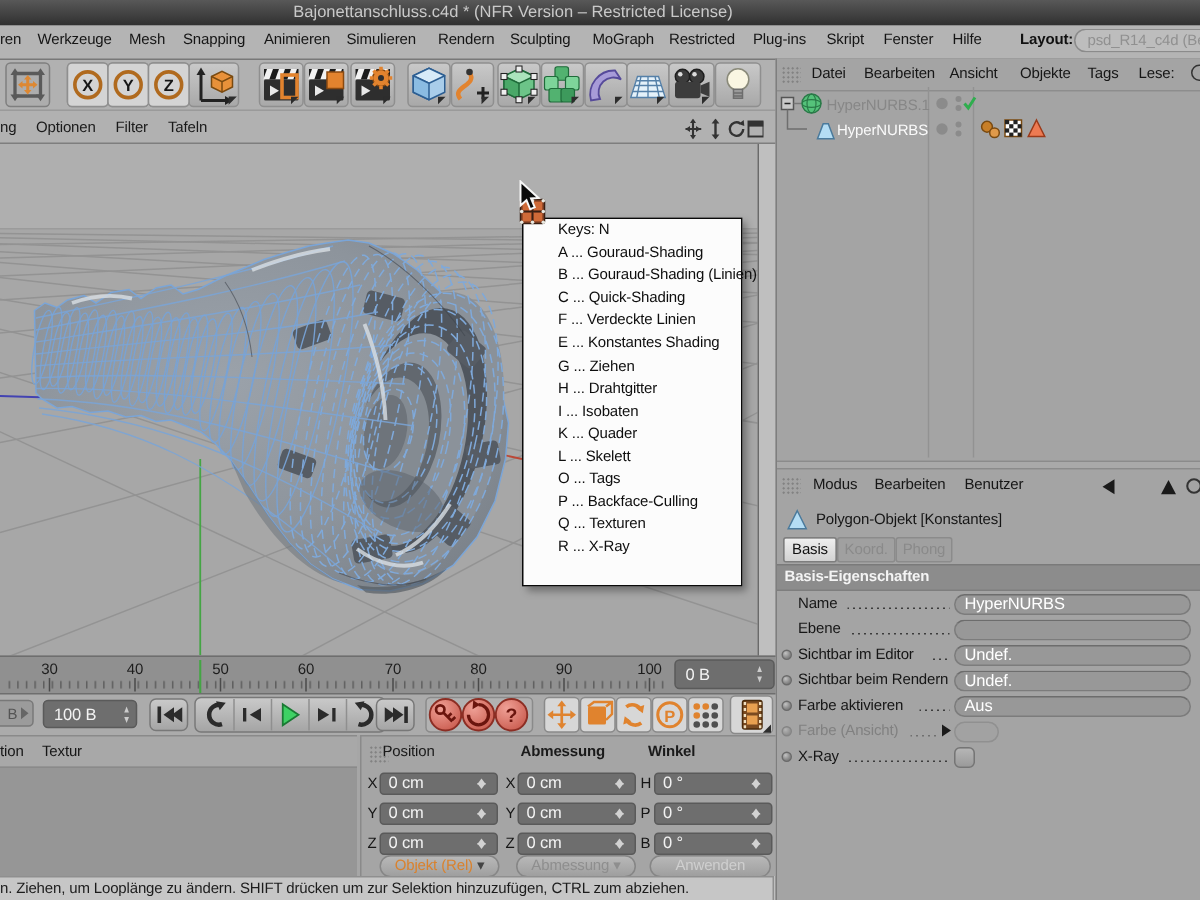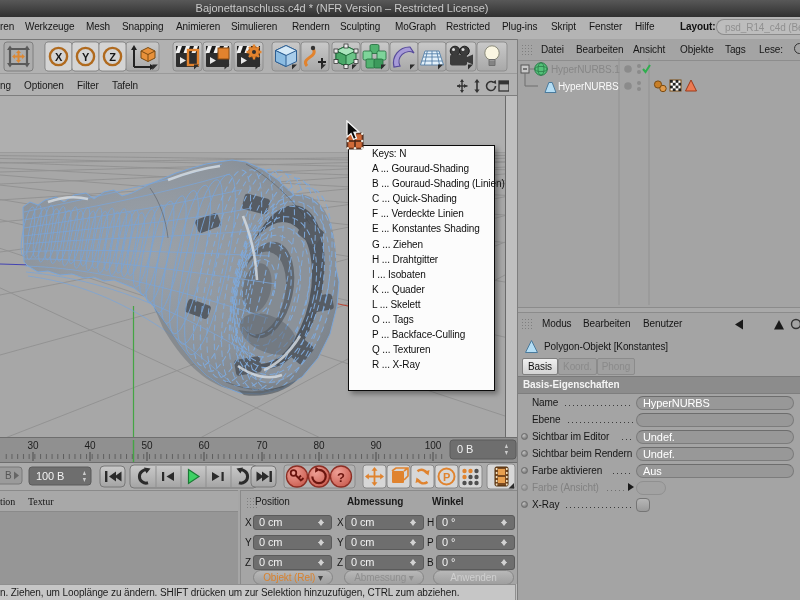--- a/index.html
+++ b/index.html
@@ -17,21 +17,21 @@
     border-top:1px solid #9a9a9a;border-bottom:1px solid #7e7e7e;box-sizing:border-box;}
   #vpmenu span{position:absolute;top:6px;}
   #viewport{left:0;top:96px;}
   #rightpanel{left:517px;top:39px;width:283px;height:561px;background:#a4a4a4;
     border-left:1px solid #7e7e7e;}
   #vstrip{left:505px;top:96px;width:12px;height:504px;background:#bfbfbf;
      border-left:1px solid #6a6a6a;}
   #ruler{left:0;top:437px;width:517px;height:26px;background:#909090;
     border-top:1px solid #6e6e6e;color:#1d1d1d;}
   #transport{left:0;top:462px;width:517px;height:28px;background:#ababab;border-top:1px solid #6e6e6e;box-sizing:border-box;}
-  #matpanel{left:0;top:490px;width:238px;height:94px;background:#a8a8a8;border-top:1px solid #8a8a8a;box-sizing:border-box;font-family:Liberation Serif, serif;}
+  #matpanel{left:0;top:490px;width:238px;height:94px;background:#a8a8a8;border-top:1px solid #8a8a8a;box-sizing:border-box;}
   #coordpanel{left:240px;top:490px;width:277px;height:94px;background:#a5a5a5;
     border-left:1px solid #8a8a8a;border-top:1px solid #8a8a8a;box-sizing:border-box;}
   #statusbar{left:0;top:584px;width:515px;height:16px;background:#c6c6c6;
     border-top:1px solid #8f8f8f;border-right:1px solid #8f8f8f;color:#1c1c1c;line-height:15px;white-space:nowrap;font-size:10px;}
   #popup{left:348px;top:145px;width:145px;height:244px;background:#fcfcfc;
     border:1px solid #0a0a0a;box-shadow:3px 3px 5px rgba(0,0,0,.35);
     color:#0e0e0e;font-size:10px;}
   #popup div{height:15.1px;line-height:15.3px;padding-left:23px;white-space:nowrap;}
   .grip{background-image:radial-gradient(#7f7f7f 34%,rgba(0,0,0,0) 40%);
     background-size:3px 3px;}

